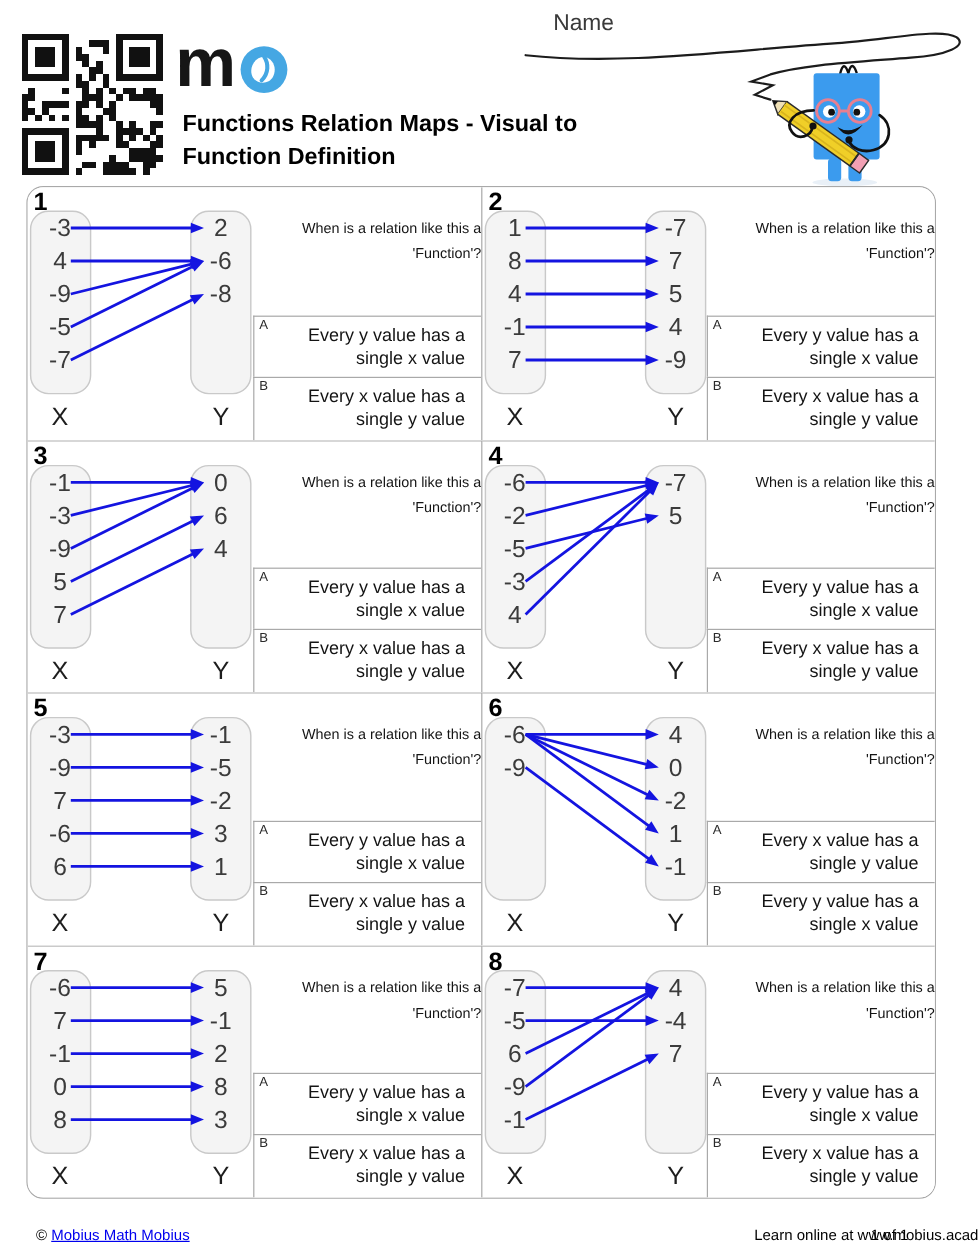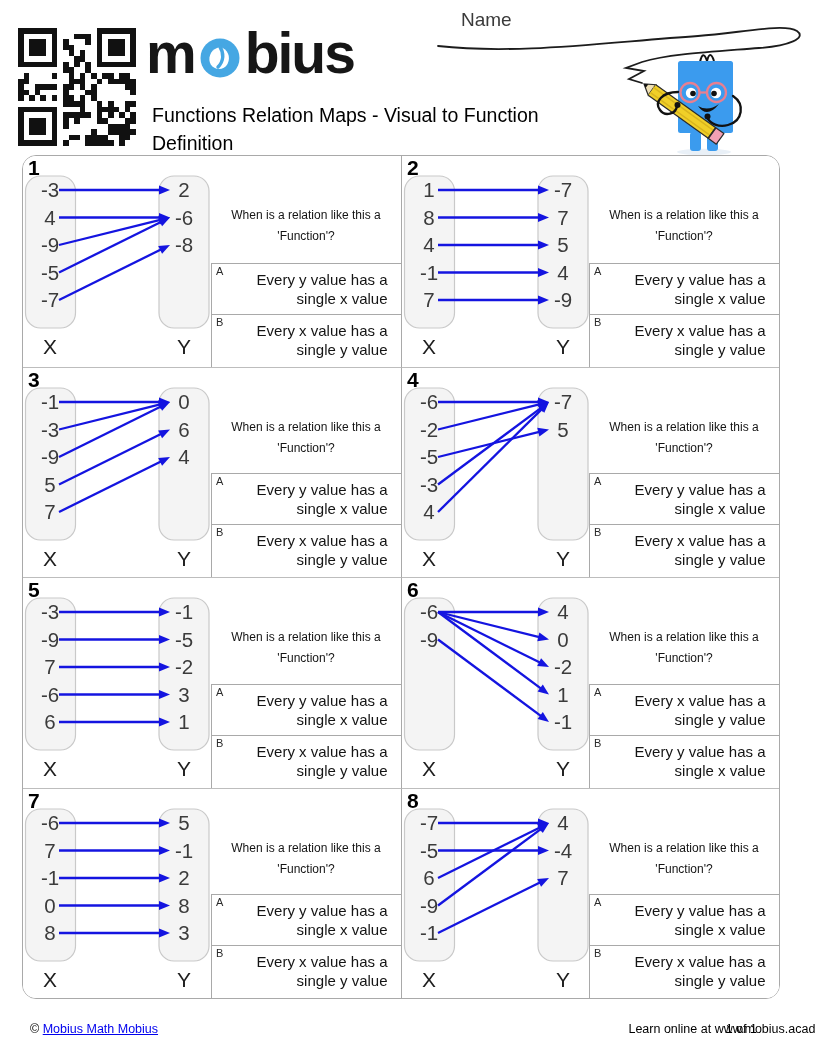--- a/index.html
+++ b/index.html
@@ -3,35 +3,35 @@
 <meta charset="utf-8">
 <style>
   html,body{margin:0;padding:0;}
   body{width:815px;height:1050px;background:#ffffff;position:relative;overflow:hidden;
        font-family:"Liberation Sans",sans-serif;color:#111;}
   
   .qr{position:absolute;left:18px;top:28px;}
   .brand{position:absolute;left:146px;top:20px;display:flex;align-items:center;
          font-size:57px;font-weight:bold;letter-spacing:-2px;color:#161616;}
   .brand .oicon{margin:8px 2px 0 2px;}
-  .title{position:absolute;left:152px;top:101px;width:395px;font-size:19.5px;font-weight:normal;
+  .title{position:absolute;left:152px;top:89px;width:395px;font-size:19.5px;font-weight:bold;
          line-height:28px;color:#000;}
   .name-label{position:absolute;left:461px;top:9px;font-size:19px;color:#3a3a3a;}
   .flourish{position:absolute;left:428px;top:6px;}
   .mascot{position:absolute;left:604px;top:44px;}
   
   .grid{position:absolute;left:22px;top:155px;width:756px;height:842px;
         border:1.5px solid #a9a9a9;border-radius:14px;overflow:hidden;background:#fff;
         display:grid;grid-template-columns:1fr 1fr;grid-template-rows:repeat(4,1fr);}
   .cell{position:relative;background:#fff;}
   .cell.bl{border-left:1.5px solid #a9a9a9;}
   .cell.bt{border-top:1.5px solid #bdbdbd;}
   .dsvg{position:absolute;left:0;top:0;}
   .qa{position:absolute;right:0;top:0;width:190px;height:100%;}
-  .question{margin-top:49px;text-align:center;font-size:12px;line-height:21px;color:#141414;}
+  .question{margin-top:24px;text-align:right;font-size:12px;line-height:21px;color:#141414;}
   .opts{position:absolute;left:0;right:0;bottom:0;}
   .opt{position:relative;border-top:1px solid #a9a9a9;border-left:1px solid #a9a9a9;background:#fff;}
   .opt.a{height:50px;} .opt.b{height:52px;}
   .opt .letter{position:absolute;left:4px;top:1px;font-size:11px;color:#2a2a2a;}
   .opt .otext{margin:0 auto;padding-top:6px;width:162px;text-align:right;
               font-size:15px;line-height:19px;color:#141414;}
   
   .footer{position:absolute;left:0;top:1022px;width:815px;font-size:12.5px;color:#000;}
   .f-left{position:absolute;left:30px;top:0;}
   .f-left a{color:#0000ee;text-decoration:underline;}
@@ -262,21 +262,20 @@
     <rect x="18" y="20" width="1" height="1" fill="#111"></rect>
   </svg>
 
 <div class="brand">
   <span>m</span>
   <svg class="oicon" width="46" height="46" viewBox="0 0 46 46">
     <circle cx="23" cy="24" r="19.5" fill="#45a7e3"></circle>
     <path d="M23 13 C31 15 34 23 30.5 30 C27 36.5 17.5 36.5 13.8 30.5 C10.5 25 13 16.5 20 14 Z" fill="#ffffff"></path>
     <path d="M23 13 C27 19 27 27 21 33" fill="none" stroke="#45a7e3" stroke-width="3.4" stroke-linecap="round"></path>
   </svg>
-  <span>bius</span>
 </div>
 
 <div class="title">Functions Relation Maps - Visual to Function Definition</div>
 
 <div class="name-label">Name</div>
 
 <svg class="flourish" width="386" height="100" viewBox="0 0 386 100">
   <path d="M10 40 C 90 49 180 36 270 30 C 312 27 356 17 369 25 C 379 32 361 40 331 42
            C 281 46 241 48 214 56 l -16 6 l 18 3 l -15 8 l 13 4" fill="none" stroke="#1c1c1c" stroke-width="1.8" stroke-linecap="round"></path>
 </svg>

